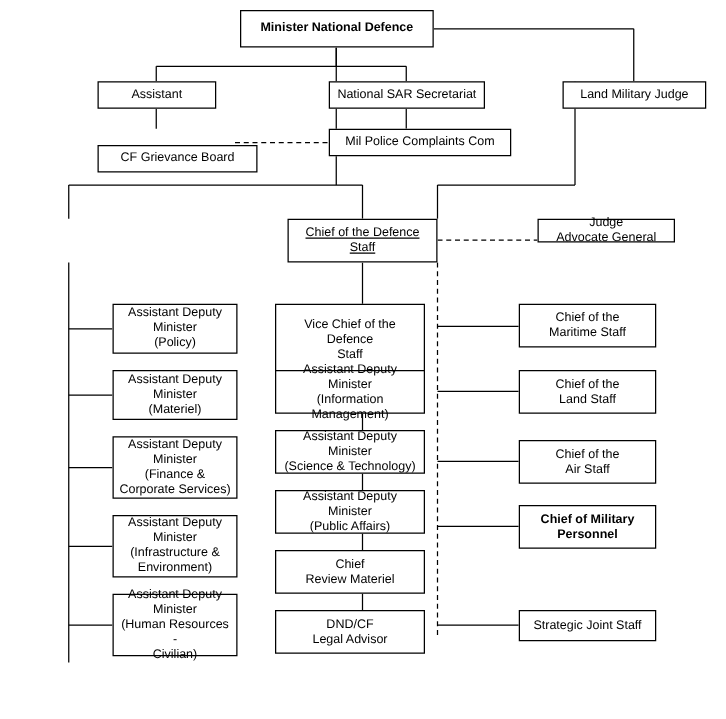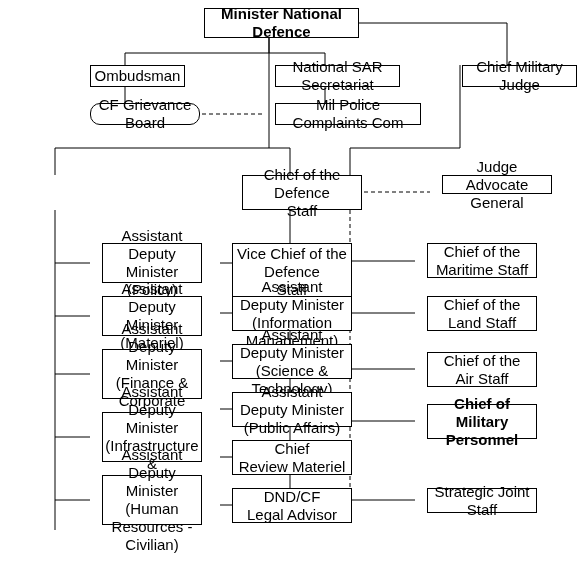--- a/index.html
+++ b/index.html
@@ -21,22 +21,21 @@
     .box {
       position: absolute;
       border: 1px solid #000;
       text-align: center;
       display: flex;
       align-items: center;
       justify-content: center;
       background: #fff;
       line-height: 1.2;
       padding: 2px 3px;
-      font-size: 15px;
-      margin-left: 12px;
+      font-size: 10px;
     }
     .box.bold {
       font-weight: bold;
     }
     
     svg.lines {
       position: absolute;
       top: 0; left: 0;
       width: 581px;
       height: 575px;
@@ -106,26 +105,26 @@
     <line x1="350" y1="210" x2="350" y2="510" stroke="#000" stroke-width="1" stroke-dasharray="4,3"></line>
 
     <line x1="350" y1="261" x2="415" y2="261" stroke="#000" stroke-width="1"></line>
     <line x1="350" y1="313" x2="415" y2="313" stroke="#000" stroke-width="1"></line>
     <line x1="350" y1="369" x2="415" y2="369" stroke="#000" stroke-width="1"></line>
     <line x1="350" y1="421" x2="415" y2="421" stroke="#000" stroke-width="1"></line>
     <line x1="350" y1="500" x2="415" y2="500" stroke="#000" stroke-width="1"></line>
   </svg>
 
 <div class="box bold" style="left: 192px; top: 8px; width: 155px; height: 30px; white-space: pre-line;">Minister National Defence</div>
-    <div class="box" style="left: 78px; top: 65px; width: 95px; height: 22px; white-space: pre-line;">Ombudsman</div>
+    <div class="box" style="left: 78px; top: 65px; width: 95px; height: 22px; white-space: pre-line;">Assistant</div>
     <div class="box" style="left: 263px; top: 65px; width: 125px; height: 22px; white-space: pre-line;">National SAR Secretariat</div>
-    <div class="box" style="left: 450px; top: 65px; width: 115px; height: 22px; white-space: pre-line;">Chief Military Judge</div>
-    <div class="box" style="left: 78px; top: 103px; width: 110px; height: 22px; white-space: pre-line; border-radius: 10px;">CF Grievance Board</div>
+    <div class="box" style="left: 450px; top: 65px; width: 115px; height: 22px; white-space: pre-line;">Land Military Judge</div>
+    <div class="box" style="left: 78px; top: 116px; width: 128px; height: 22px; white-space: pre-line;">CF Grievance Board</div>
     <div class="box" style="left: 263px; top: 103px; width: 146px; height: 22px; white-space: pre-line;">Mil Police Complaints Com</div>
-    <div class="box" style="left: 230px; top: 175px; width: 120px; height: 35px; white-space: pre-line;">Chief of the Defence
+    <div class="box" style="left: 230px; top: 175px; width: 120px; height: 35px; white-space: pre-line; text-decoration: underline;">Chief of the Defence
 Staff</div>
     <div class="box" style="left: 430px; top: 175px; width: 110px; height: 19px; white-space: pre-line;">Judge
 Advocate General</div>
     <div class="box" style="left: 90px; top: 243px; width: 100px; height: 40px; white-space: pre-line;">Assistant Deputy
 Minister
 (Policy)</div>
     <div class="box" style="left: 90px; top: 296px; width: 100px; height: 40px; white-space: pre-line;">Assistant Deputy
 Minister
 (Materiel)</div>
     <div class="box" style="left: 90px; top: 349px; width: 100px; height: 50px; white-space: pre-line;">Assistant Deputy

